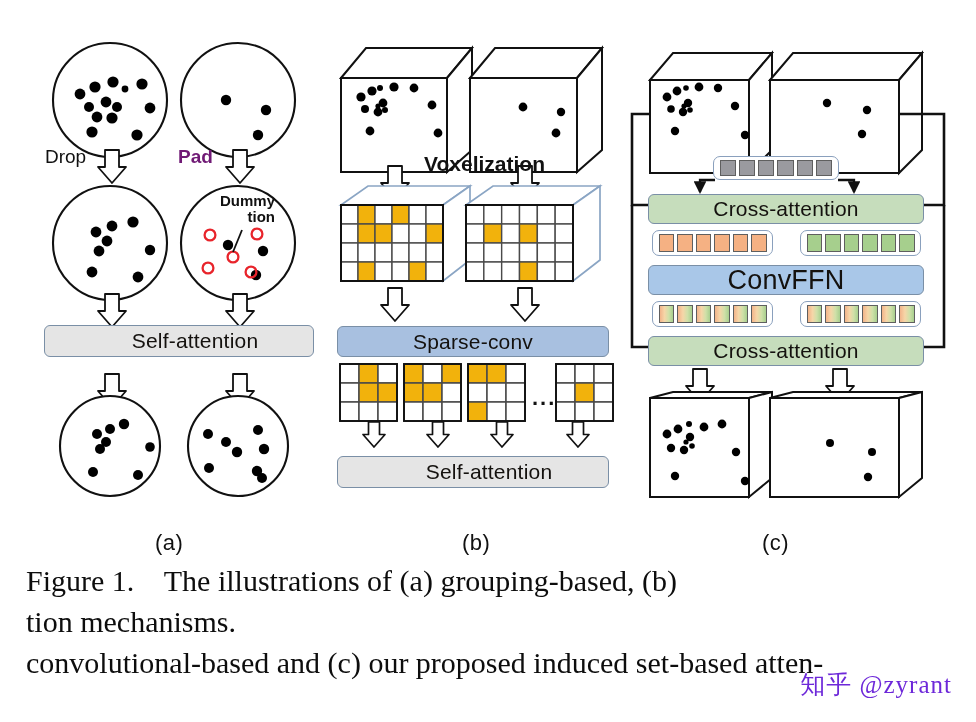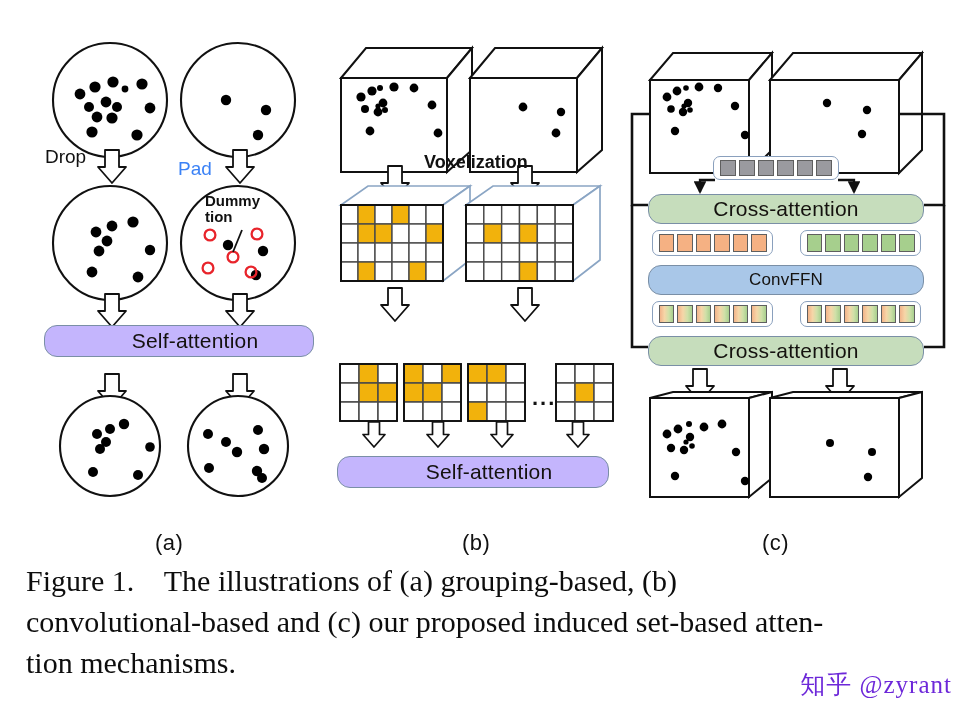--- a/index.html
+++ b/index.html
@@ -13,25 +13,25 @@
   svg.fig{position:absolute;left:0;top:0;width:976px;height:722px;}
 
   .panel-label{
     position:absolute;font-family:"Liberation Sans",sans-serif;
     font-size:22px;color:#111;letter-spacing:.5px;
   }
 
   
   .procbox{
     position:absolute;display:flex;align-items:center;justify-content:center;
-    border:1.6px solid #7a8fa6;border-radius:13px;
+    border:1.6px solid #7a8fa6;border-radius:6px;
     font-family:"Liberation Sans",sans-serif;color:#14110e;
     box-sizing:border-box;letter-spacing:.2px;
   }
-  .box-selfatt{background:#c4b5fd;padding-left:32px;}
+  .box-selfatt{background:#e5e5e5;padding-left:32px;}
   .box-sparse{background:#a8c0e0;}
   .box-convffn{background:#a9c7e8;}
   .box-cross{background:#c6ddbc;}
 
   
   .tokenstrip{
     position:absolute;display:flex;align-items:center;justify-content:space-between;
     border:1.4px solid #8aa0bd;border-radius:7px;background:#ffffff;
     box-sizing:border-box;padding:3px 4px;
   }
@@ -417,35 +417,36 @@
         <circle cx="830" cy="443" r="4.0"></circle>
         <circle cx="872" cy="452" r="4.0"></circle>
         <circle cx="868" cy="477" r="4.2"></circle>
       </g>
     </g>
   </svg>
 
   <div class="srt">grouping-based attention</div>
 
   <div style="position:absolute;left:45px;top:146px;font-size:19px;font-weight:normal;color:#111;">Drop</div>
-  <div style="position:absolute;left:178px;top:146px;font-size:19px;font-weight:normal;color:#3b82f6;margin-top:12px;">Pad</div>
-
-  <div style="position:absolute;left:205px;top:193px;font-size:15px;font-weight:bold;color:#111;line-height:16px;text-align:left;width:70px;">
+  <div style="position:absolute;left:178px;top:146px;font-size:19px;font-weight:bold;color:#701a75;">Pad</div>
+
+  <div style="position:absolute;left:205px;top:193px;font-size:15px;font-weight:bold;color:#111;line-height:16px;text-align:right;width:70px;">
     <span>Dummy</span><br>
     <span>tion</span>
   </div>
 
   <div class="procbox box-selfatt" style="left:44px;top:325px;width:270px;height:32px;font-size:21px;">Self-attention</div>
 
   <div class="panel-label" style="left:155px;top:530px;">(a)</div>
 
   <div class="srt">convolutional-based attention</div>
 
-  <div style="position:absolute;left:424px;top:152px;font-size:18px;font-weight:bold;color:#111;">Voxelization</div>
-
+  <div style="position:absolute;left:424px;top:152px;font-size:21px;font-weight:bold;color:#111;">Voxelization</div>
+
+  <div class="procbox box-sparse" style="left:337px;top:326px;width:272px;height:31px;font-size:21px;">Sparse-conv</div>
 
   <div style="position:absolute;left:532px;top:385px;font-size:22px;font-weight:bold;color:#111;letter-spacing:2px;">...</div>
 
   <div class="procbox box-selfatt" style="left:337px;top:456px;width:272px;height:32px;font-size:21px;">Self-attention</div>
 
   <div class="panel-label" style="left:462px;top:530px;">(b)</div>
 
   <div class="srt">induced set-based attention</div>
 
   <div class="tokenstrip" id="induced-strip" style="left:713px;top:156px;width:126px;height:24px;">
@@ -469,21 +470,21 @@
     </div>
   <div class="tokenstrip" id="green-strip" style="left:800px;top:230px;width:121px;height:26px;">
       <div class="tok tok-green"></div>
       <div class="tok tok-green"></div>
       <div class="tok tok-green"></div>
       <div class="tok tok-green"></div>
       <div class="tok tok-green"></div>
       <div class="tok tok-green"></div>
     </div>
 
-  <div class="procbox box-convffn" style="left:648px;top:265px;width:276px;height:30px;font-size:17px;">ConvFFN</div>
+  <div class="procbox box-convffn" style="left:648px;top:265px;width:276px;height:30px;font-size:27px;">ConvFFN</div>
 
   <div class="tokenstrip" id="grad-strip-left" style="left:652px;top:301px;width:121px;height:26px;">
       <div class="tok tok-grad"></div>
       <div class="tok tok-grad"></div>
       <div class="tok tok-grad"></div>
       <div class="tok tok-grad"></div>
       <div class="tok tok-grad"></div>
       <div class="tok tok-grad"></div>
     </div>
   <div class="tokenstrip" id="grad-strip-right" style="left:800px;top:301px;width:121px;height:26px;">
@@ -494,18 +495,18 @@
       <div class="tok tok-grad"></div>
       <div class="tok tok-grad"></div>
     </div>
 
   <div class="procbox box-cross" style="left:648px;top:336px;width:276px;height:30px;font-size:21px;">Cross-attention</div>
 
   <div class="panel-label" style="left:762px;top:530px;">(c)</div>
 
   <div id="caption">
     <span class="ln">Figure 1.    The illustrations of (a) grouping-based, (b)</span>
+    <span class="ln">tion mechanisms.</span>
     <span class="ln">convolutional-based and (c) our proposed induced set-based atten-</span>
-    <span class="ln">tion mechanisms.</span>
   </div>
 
   <div id="watermark">知乎 @zyrant</div>
 </div>
 
 </body></html>

